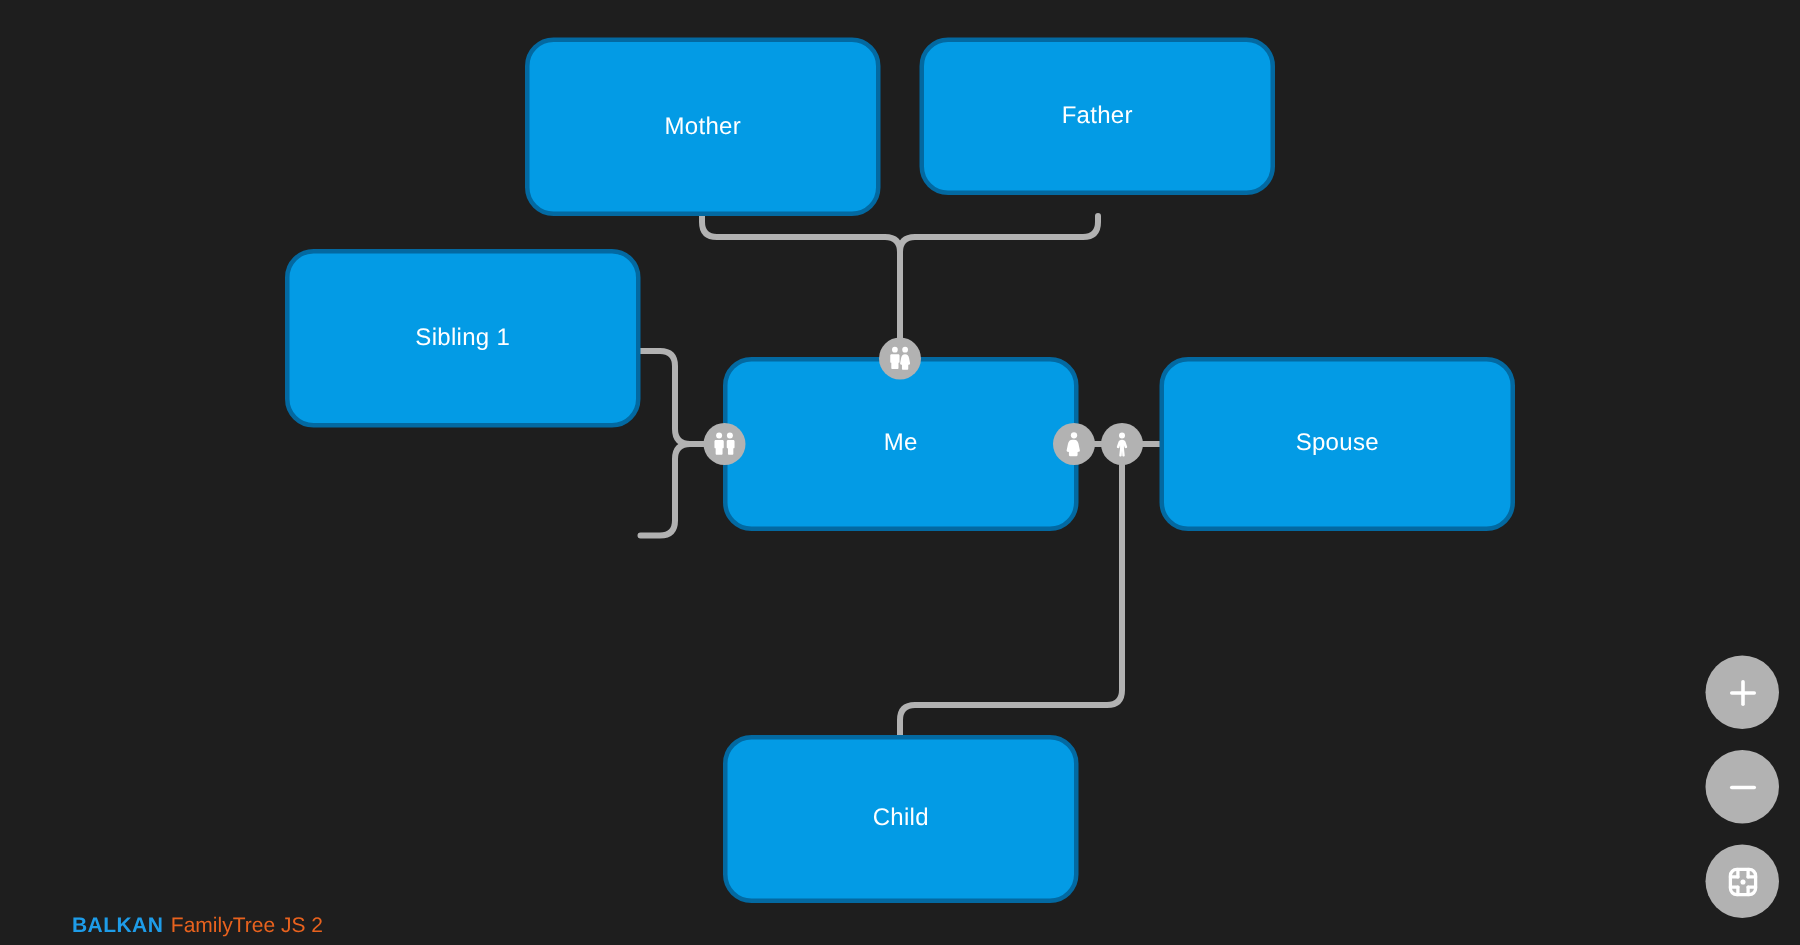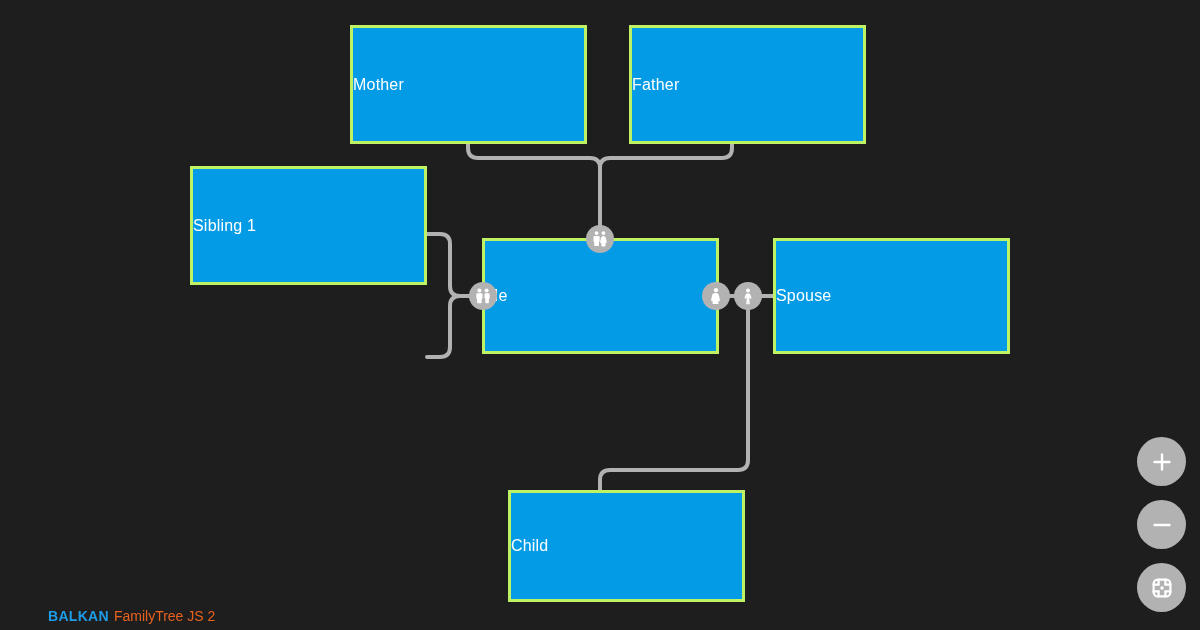--- a/index.html
+++ b/index.html
@@ -19,24 +19,25 @@
   }
   #link-layer {
     position: absolute;
     left: 0; top: 0;
     width: 1200px;
     height: 630px;
   }
   .node {
     position: absolute;
     background: #039be5;
-    border: 3px solid #bef264;
-    border-radius: 0;
-    display: flex;
-    align-items: center;
+    border: 3px solid #0369a1;
+    border-radius: 19px;
+    display: flex;
+    align-items: center;
+    justify-content: center;
     color: #ffffff;
     font-size: 16px;
     font-family: "Liberation Sans", sans-serif;
     letter-spacing: .2px;
     z-index: 3;
   }
   .node-label { pointer-events: none; }
 
   .conn-icon {
     position: absolute;
@@ -107,38 +108,38 @@
       <path d="M719,296 L773,296"></path>
 
       <path d="M748,310 L748,460 Q748,470 738,470 L610,470 Q600,470 600,480 L600,490"></path>
     </g>
   </svg>
 
   <div class="node" style="left:350px;top:25px;width:237px;height:119px;">
     <span class="node-label">Mother</span>
   </div>
 
-  <div class="node" style="left:613px;top:25px;width:237px;height:119px;margin-left:16px;">
+  <div class="node" style="left:613px;top:25px;width:237px;height:105px;">
     <span class="node-label">Father</span>
   </div>
 
   <div class="node" style="left:190px;top:166px;width:237px;height:119px;">
     <span class="node-label">Sibling 1</span>
   </div>
 
 
   <div class="node" style="left:482px;top:238px;width:237px;height:116px;">
     <span class="node-label">Me</span>
   </div>
 
   <div class="node" style="left:773px;top:238px;width:237px;height:116px;">
     <span class="node-label">Spouse</span>
   </div>
 
-  <div class="node" style="left:508px;top:490px;width:237px;height:112px;">
+  <div class="node" style="left:482px;top:490px;width:237px;height:112px;">
     <span class="node-label">Child</span>
   </div>
 
   <div class="conn-icon" style="left:586px;top:225px;">
     <span>
       <svg width="18" height="18" viewBox="0 0 18 18">
         <g fill="#ffffff">
           <circle cx="5.6" cy="3.1" r="1.9"></circle>
           <path d="M3.3 6.1h4.6c.5 0 .8.4.8.9v4.1c0 .5-.3.8-.7.8v3.4c0 .4-.3.7-.7.7H3.9c-.4 0-.7-.3-.7-.7v-3.4c-.4 0-.7-.3-.7-.8V7c0-.5.3-.9.8-.9z"></path>
           <circle cx="12.4" cy="3.1" r="1.9"></circle>

